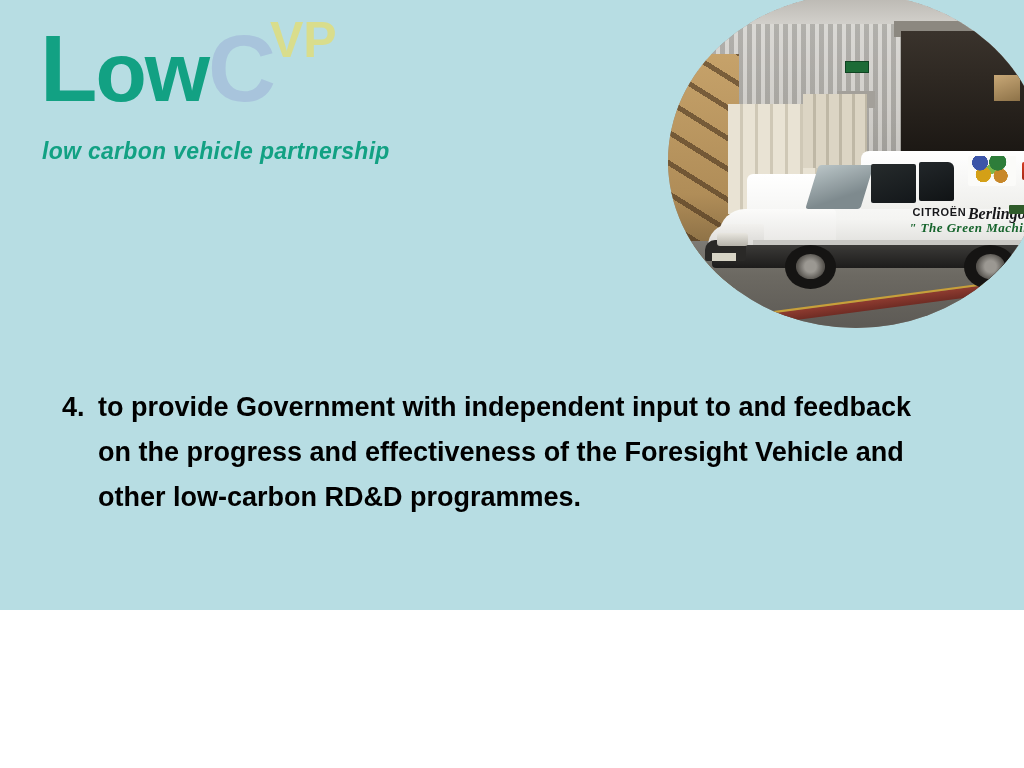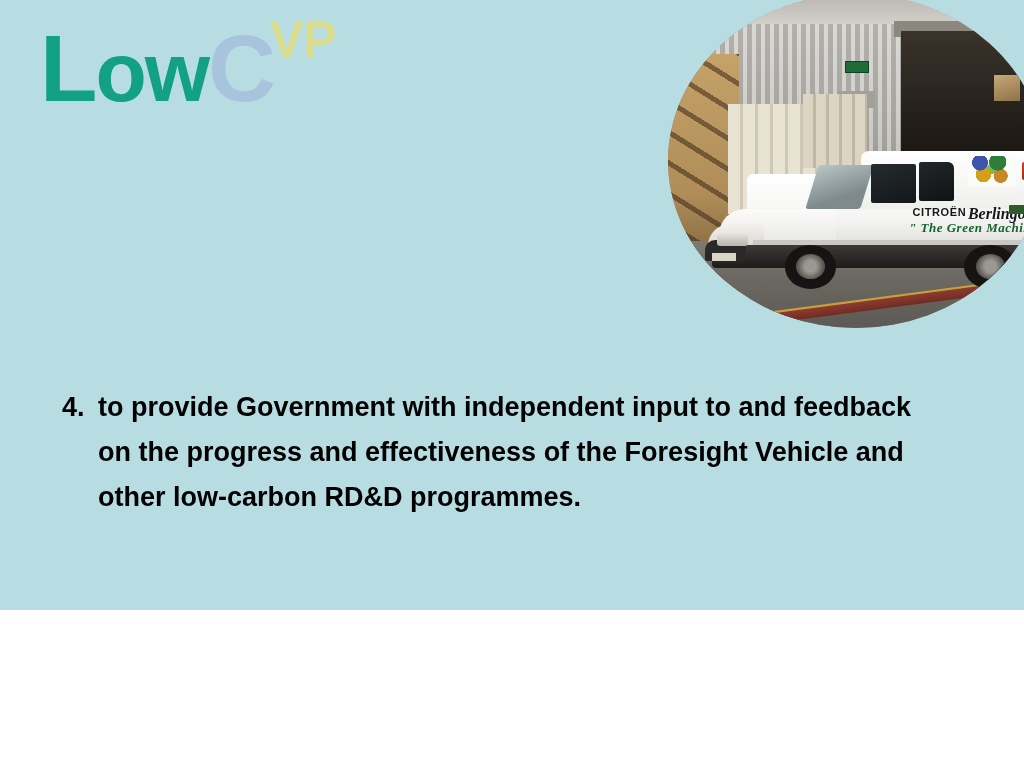--- a/index.html
+++ b/index.html
@@ -485,20 +485,21 @@
 </style>
 </head>
 <body>
 
 <div id="slide">
 
   <div id="logo-block">
     <div id="logo-wordmark">
       <span class="logo-low"><span class="cap">L</span><span>ow</span></span><span class="logo-c">C</span><span class="logo-vp">VP</span>
     </div>
+    <div id="logo-tagline">low carbon vehicle partnership</div>
   </div>
 
   <div id="photo-frame">
     <div id="photo-inner">
       <div class="ph-wall"></div>
       <div class="ph-wall-top"></div>
       <div class="ph-opening-lintel"></div>
       <div class="ph-opening">
         <div class="ph-opening-cargo"></div>
       </div>

